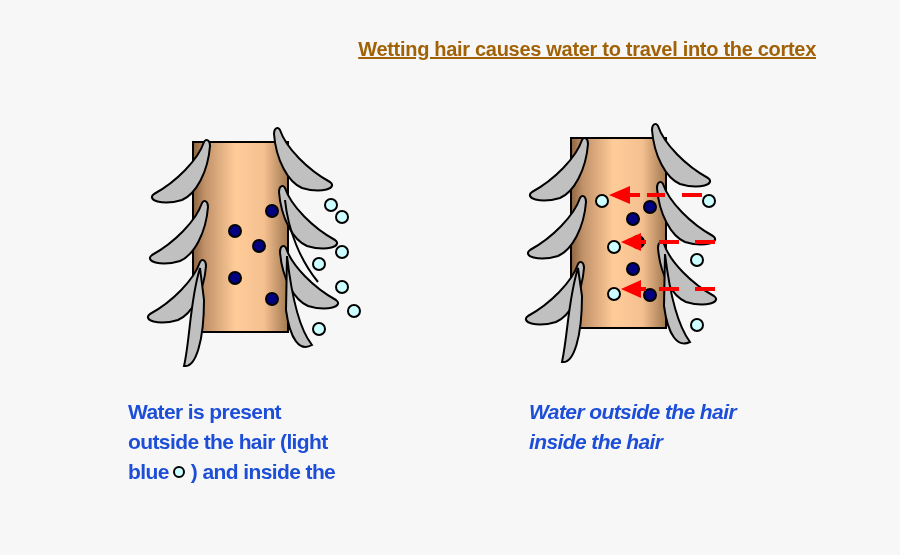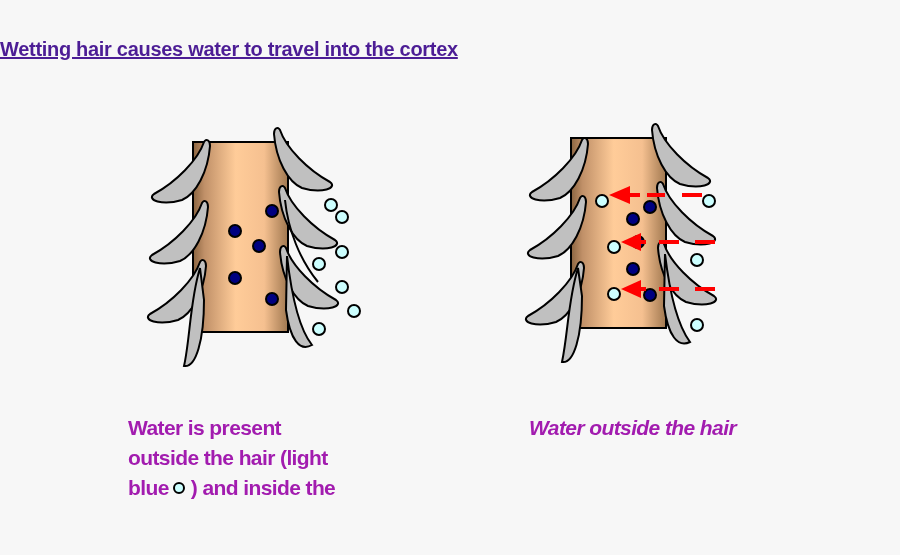--- a/index.html
+++ b/index.html
@@ -1,21 +1,21 @@
 <!DOCTYPE html>
 <html><head>
 <meta charset="utf-8">
 <style>
   html, body { margin:0; padding:0; }
   body { width:900px; height:555px; background:#f7f7f7; position:relative; overflow:hidden;
          font-family:"Liberation Sans", sans-serif; }
-  .title { position:absolute; left:0; width:816px; top:38px; text-align:left;
-           font-weight:bold; font-size:20px; color:#4c1d95; text-decoration:underline; letter-spacing:-0.3px; }
+  .title { position:absolute; left:0; width:816px; top:38px; text-align:right;
+           font-weight:bold; font-size:20px; color:#a16207; text-decoration:underline; letter-spacing:-0.3px; }
   svg.fig { position:absolute; left:0; top:0; }
-  .caption { position:absolute; font-weight:bold; font-size:21px; line-height:30px; color:#a21caf; letter-spacing:-0.6px;margin-top:16px; }
+  .caption { position:absolute; font-weight:bold; font-size:21px; line-height:30px; color:#1d4ed8; letter-spacing:-0.6px; }
   .dot { display:inline-block; width:11px; height:11px; border-radius:50%; border:2px solid #000;
          vertical-align:middle; margin:0 6px 3px 4px; box-sizing:border-box; width:12px; height:12px; }
   .dot.light { background:#ccffff; }
   .dot.dark { background:#000080; }
 </style>
 </head>
 <body>
 
 <div class="title">Wetting hair causes water to travel into the cortex</div>
 
@@ -125,13 +125,14 @@
 </svg>
 
 <div class="caption" style="left:128px; top:397px;">
   <div><span>Water is present</span></div>
   <div><span>outside the hair (light</span></div>
   <div><span>blue</span><span class="dot light"></span><span>) and inside the</span></div>
 </div>
 
 <div class="caption" style="left:529px; top:397px;font-style:italic;">
   <div><span>Water outside the hair</span></div>
+  <div><span>inside the hair</span></div>
 </div>
 
 </body></html>

